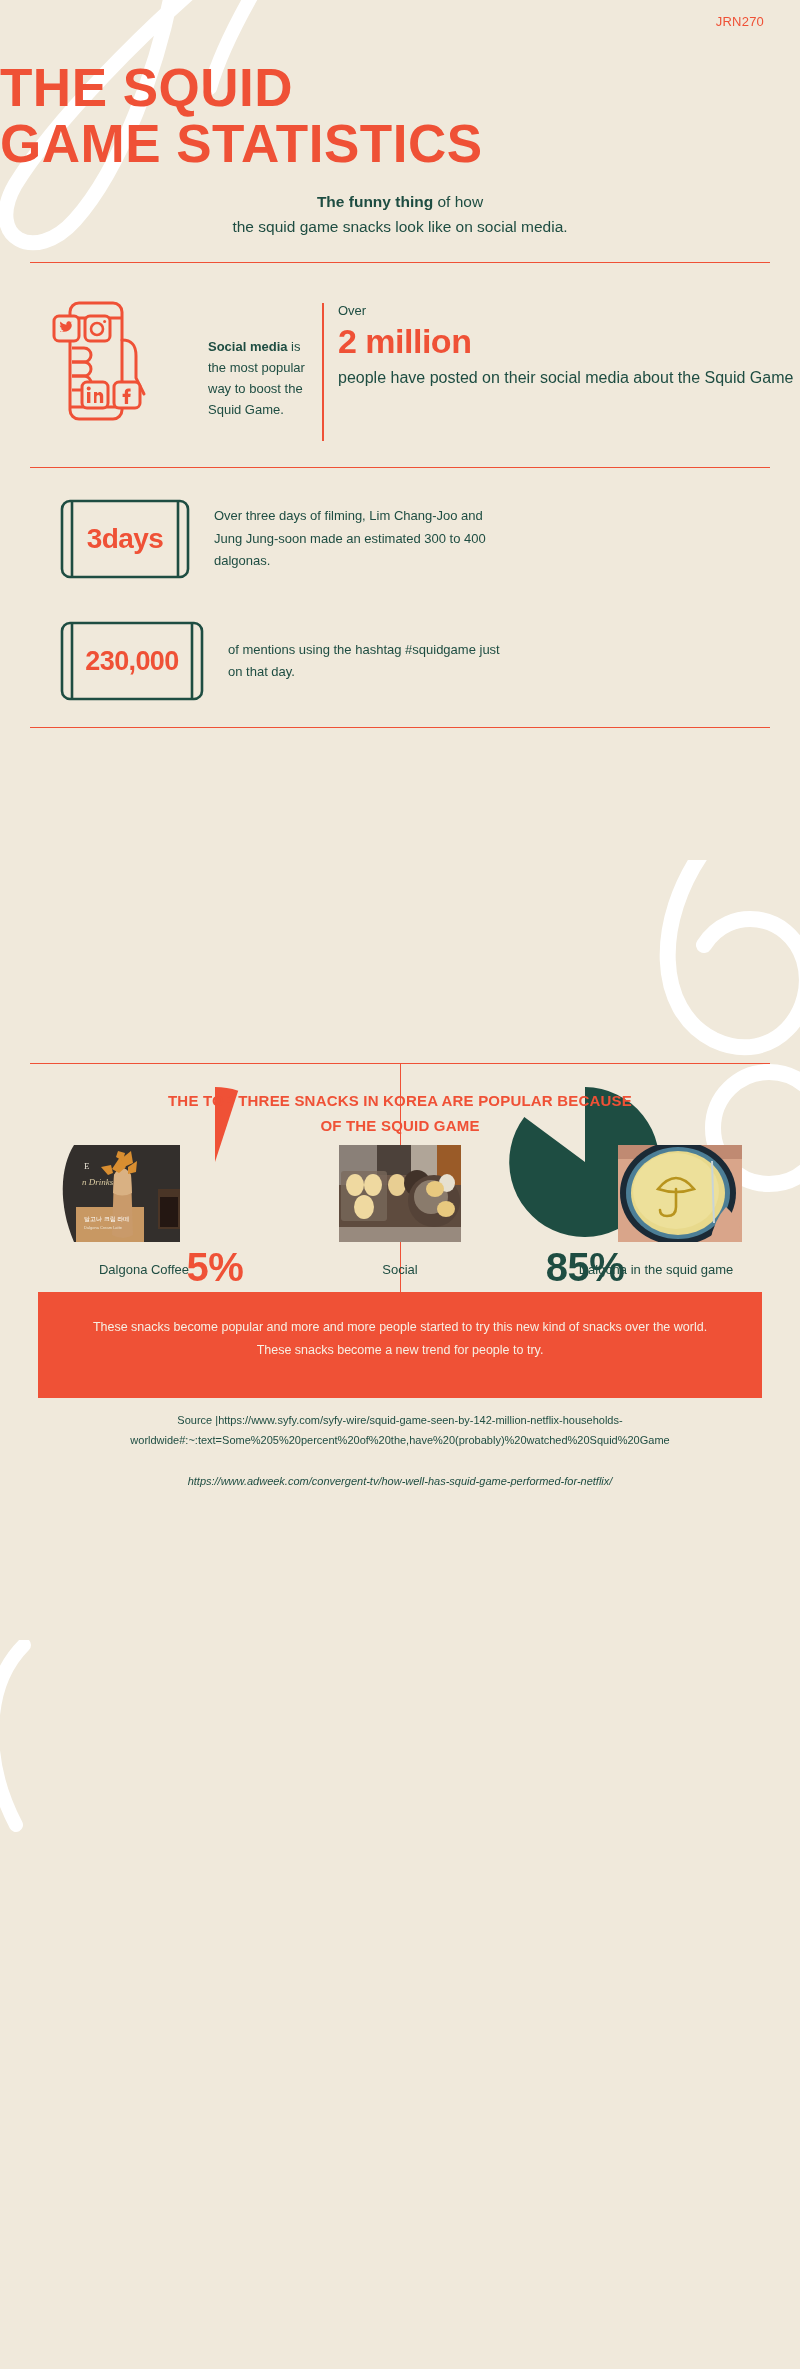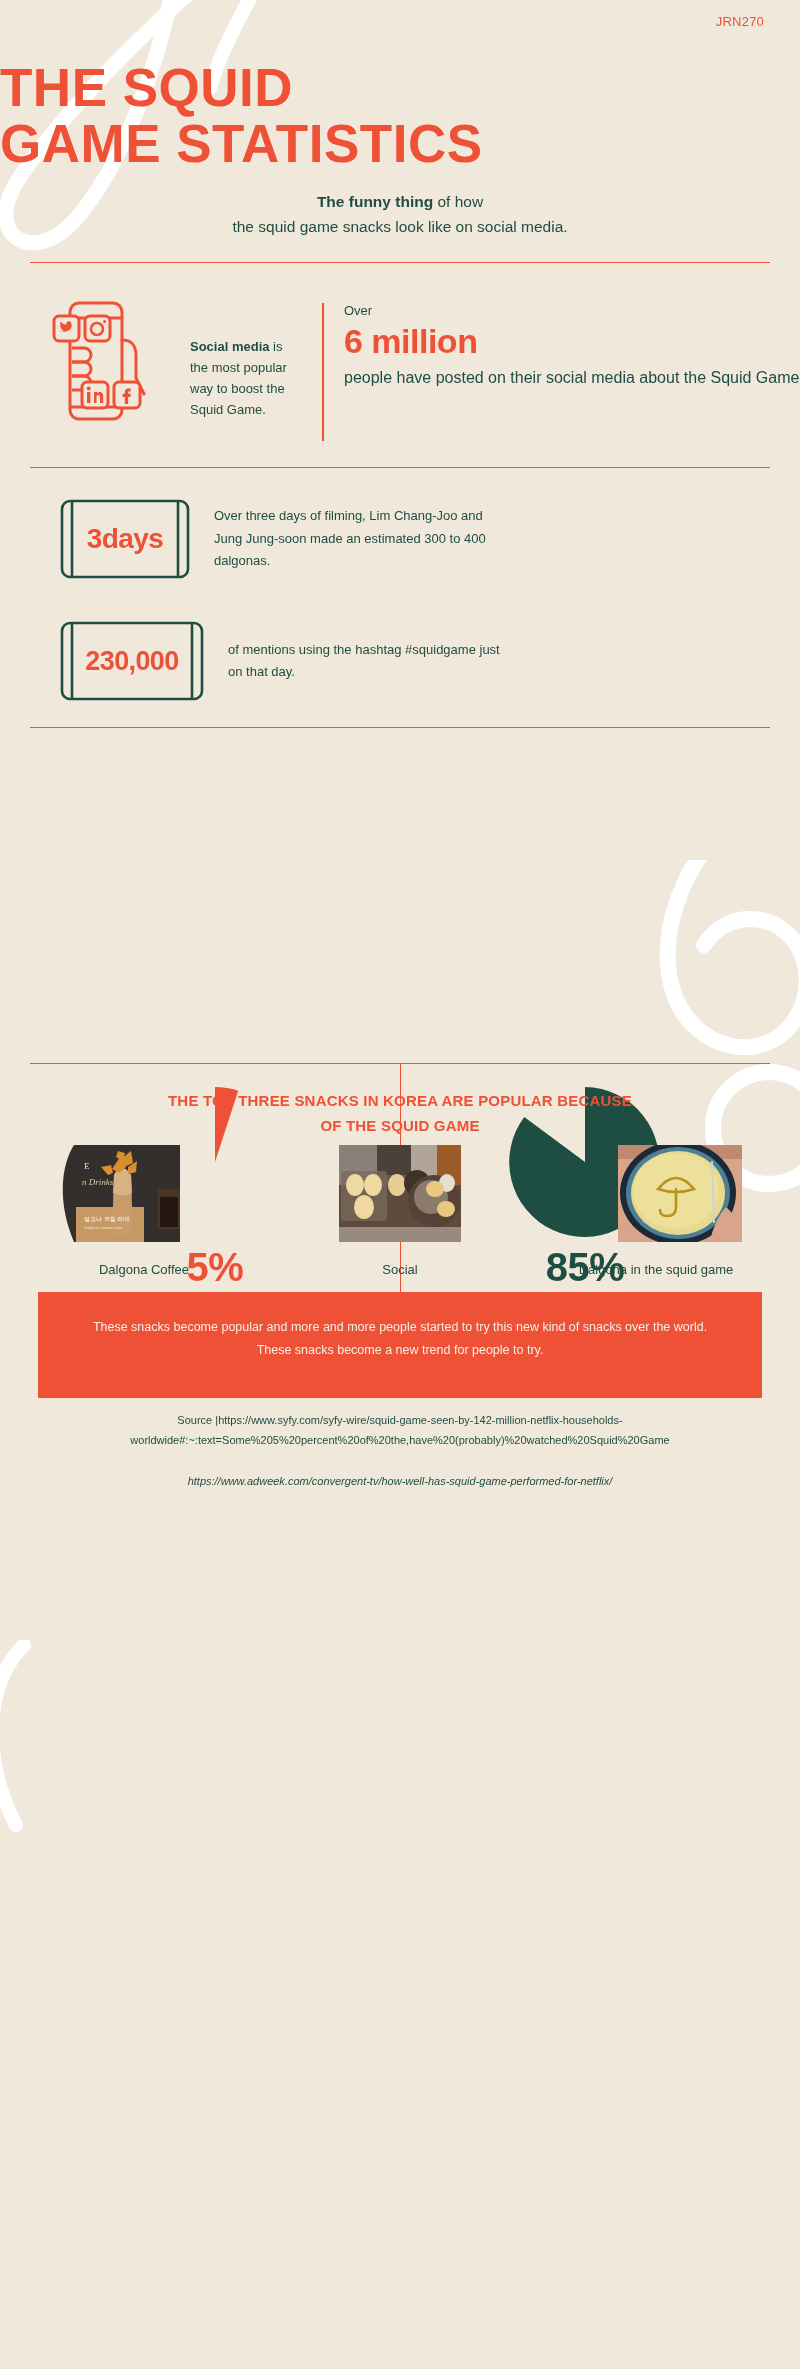--- a/index.html
+++ b/index.html
@@ -67,27 +67,28 @@
   
   .sm-block { position: absolute; left: 52px; top: 300px; }
   .sm-row { display: flex; align-items: flex-start; gap: 18px; }
   .phone-icon { width: 120px; height: 122px; }
   .sm-text {
     color: #1E4D42;
     font-size: 13px;
     line-height: 1.62;
     width: 110px;
     padding-top: 36px;
+    margin-left: 18px;
   }
   .sm-text b { font-weight: bold; }
 
   .million-block {
     position: absolute;
     left: 322px; top: 303px;
-    padding-left: 20px;
+    padding-left: 14px;
     border-left: 2px solid #EF5136;
     height: 138px;
   }
   .million-over {
     color: #1E4D42;
     font-size: 13px;
     line-height: 1.3;
   }
   .million-big {
     color: #EF5136;
@@ -327,21 +328,21 @@
         </svg>
       </div>
       <div class="sm-text">
         <b>Social media</b><span> is the most popular way to boost the Squid Game.</span>
       </div>
     </div>
   </div>
 
   <div class="million-block">
     <div class="million-over">Over</div>
-    <div class="million-big">6 million</div>
+    <div class="million-big">2 million</div>
     <div class="million-sub">people have posted on their social media about the Squid Game</div>
   </div>
 
   <div class="rule rule-2"></div>
 
   <div class="bracket-row r1">
     <div class="bracket">
       <svg width="134" height="82" viewBox="0 0 134 82" fill="none">
         <path d="M100 3 H122 a8 8 0 0 1 8 8 V71 a8 8 0 0 1 -8 8 H100" stroke="#1E4D42" stroke-width="2.6" fill="none"></path>
         <path d="M34 3 H12 a8 8 0 0 0 -8 8 V71 a8 8 0 0 0 8 8 H34" stroke="#1E4D42" stroke-width="2.6" fill="none"></path>

